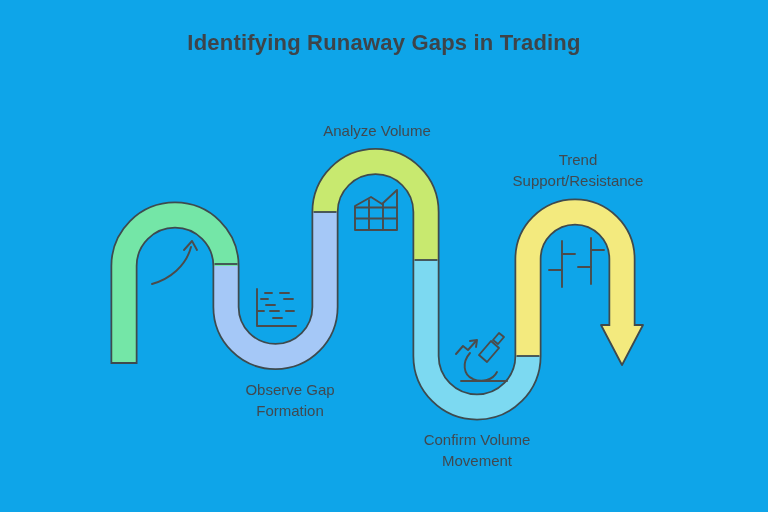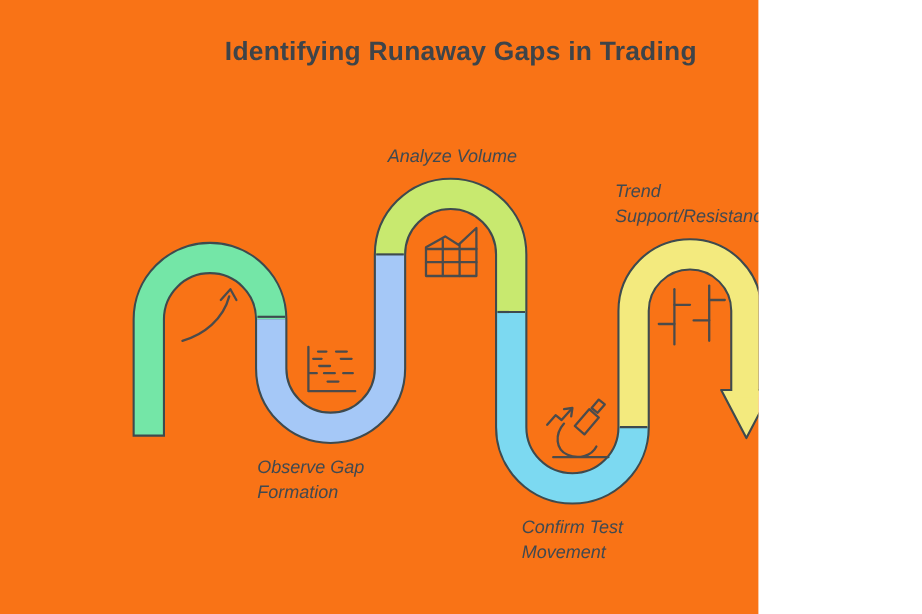--- a/index.html
+++ b/index.html
@@ -1,28 +1,27 @@
 <!DOCTYPE html>
 <html><head>
 <meta charset="utf-8">
 <style>
   html,body{margin:0;padding:0;}
   body{font-family:"Liberation Sans", sans-serif; background:#fff;}
-  .canvas{position:relative;width:632px;height:512px;background:#f97316;overflow:hidden;}
+  .canvas{position:relative;width:768px;height:512px;background:#0ea5e9;overflow:hidden;}
   .snake-svg{position:absolute;left:0;top:0;}
   .page-title{
     position:absolute;top:30px;left:0;width:768px;
     text-align:center;font-size:22px;font-weight:700;color:#3e4449;
     letter-spacing:.2px;
   }
   .step-label{
     position:absolute;transform:translate(-50%,-50%);
-    font-size:15px;color:#414950;line-height:1.38;
+    font-size:15px;color:#414950;text-align:center;line-height:1.38;
     white-space:pre-line;
-    font-style:italic;
   }
 </style>
 </head>
 <body>
 
 <div class="canvas">
 
   <svg class="snake-svg" width="768" height="512" viewBox="0 0 768 512">
 
     <path d="M124,364 V266 A51,51 0 0 1 226,266 V307 A49.5,49.5 0 0 0 325,307
@@ -84,24 +83,24 @@
         <path d="M591,238 V284"></path>
         <path d="M591,250 H604"></path>
         <path d="M578,267 H591"></path>
       </g>
     </g>
   </svg>
 
   <div class="page-title">Identifying Runaway Gaps in Trading</div>
 
 
-  <div class="step-label" style="left:259px;top:401px;">Observe Gap
+  <div class="step-label" style="left:290px;top:401px;">Observe Gap
 Formation</div>
 
   <div class="step-label" style="left:377px;top:131px;">Analyze Volume</div>
 
-  <div class="step-label" style="left:477px;top:451px;">Confirm Test
+  <div class="step-label" style="left:477px;top:451px;">Confirm Volume
 Movement</div>
 
   <div class="step-label" style="left:578px;top:171px;">Trend
 Support/Resistance</div>
 
 </div>
 
 </body></html>

